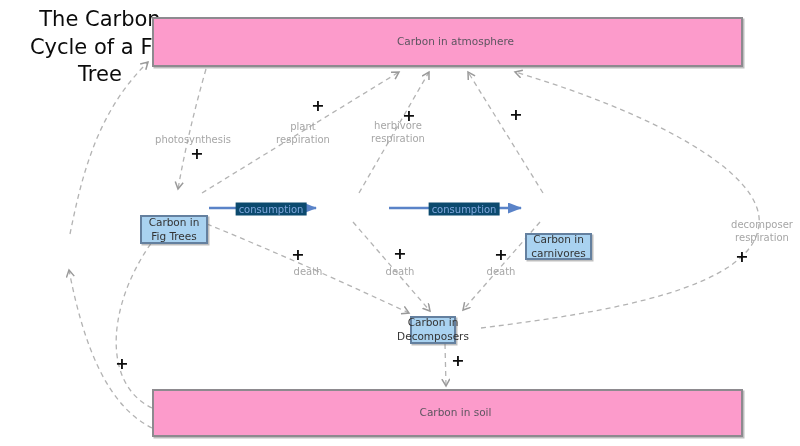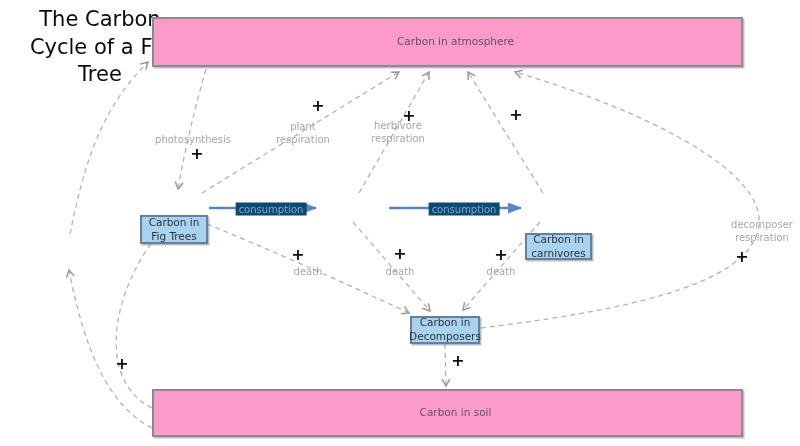--- a/index.html
+++ b/index.html
@@ -83,21 +83,21 @@
   <div class="node blue" style="left:140px;top:194px;width:68px;height:29px;margin-top:21px;">
     <span>Carbon in Fig Trees</span>
   </div>
 
 
   <div class="node blue" style="left:525px;top:194px;width:67px;height:27px;margin-top:39px;">
     <span>Carbon in carnivores</span>
   </div>
 
 
-  <div class="node blue" style="left:410px;top:316px;width:70px;height:28px;">
+  <div class="node blue" style="left:410px;top:316px;width:46px;height:28px;">
     <span>Carbon in Decomposers</span>
   </div>
 
   <div class="elabel nowrap" style="left:193px;top:139px;">photosynthesis</div>
 
   <div class="elabel" style="left:303px;top:133px;width:64px;">plant respiration</div>
 
   <div class="elabel" style="left:398px;top:132px;width:64px;">herbivore respiration</div>
 
 

